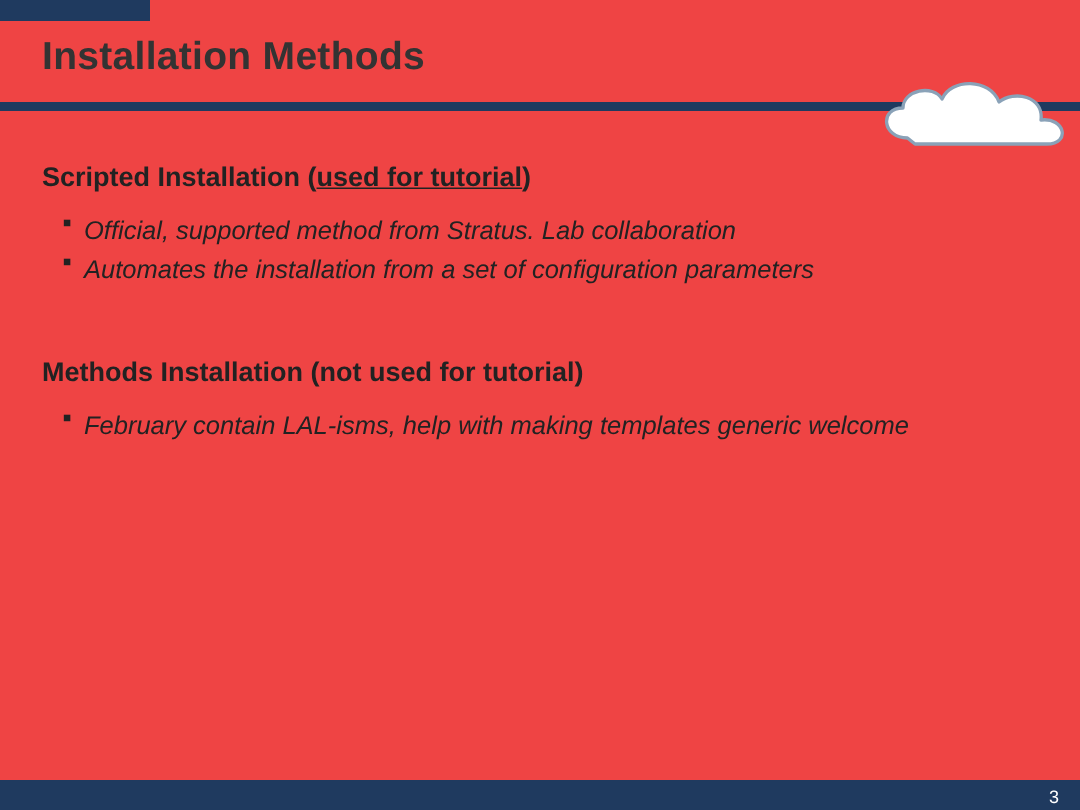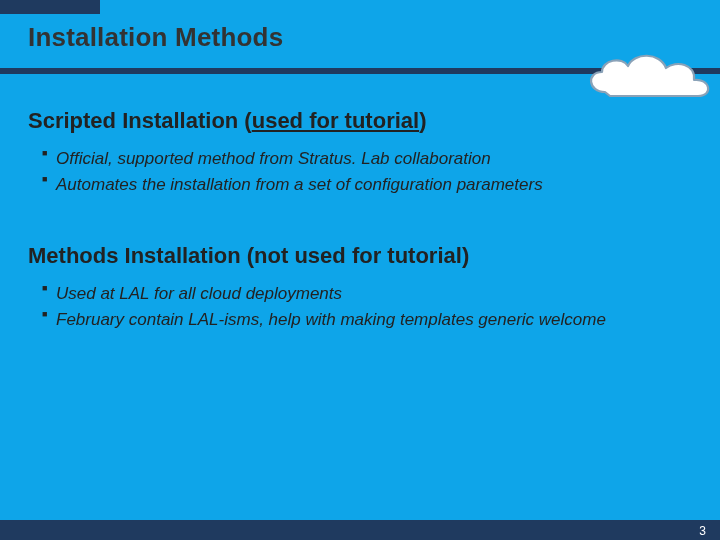--- a/index.html
+++ b/index.html
@@ -1,25 +1,25 @@
 <!DOCTYPE html>
 <html><head>
 <meta charset="utf-8">
 <style>
   * { box-sizing: border-box; margin: 0; padding: 0; }
   html, body { width: 720px; height: 540px; font-family: Arial, Helvetica, sans-serif; background: #fff; overflow: hidden; }
-  .slide { position: relative; width: 720px; height: 540px; background: #0ea5e9; }
+  .slide { position: relative; width: 720px; height: 540px; background: #ef4444; }
   .top-accent { position: absolute; top: 0; left: 0; width: 100px; height: 14px; background: #1f3a5f; }
   .title-wrap { position: absolute; top: 22px; left: 28px; right: 28px; }
   .title { font-size: 26px; font-weight: bold; color: #333; letter-spacing: 0.2px; }
   .divider { position: absolute; top: 68px; left: 0; right: 0; height: 6px; background: #1f3a5f; }
   .cloud { position: absolute; top: 46px; right: -10px; width: 150px; height: 60px; z-index: 2; }
   .content { position: absolute; top: 108px; left: 28px; right: 28px; }
   .section { margin-bottom: 46px; }
-  .section-heading { font-size: 22px; font-weight: bold; color: #222; margin-bottom: 12px; }
+  .section-heading { font-size: 18px; font-weight: bold; color: #222; margin-bottom: 12px; }
   .used { text-decoration: underline; }
   .bullets { list-style: none; padding-left: 14px; font-style: italic; }
   .bullets li { font-size: 17px; color: #222; line-height: 1.5; position: relative; padding-left: 14px; }
   .bullets li::before { content: "■"; position: absolute; left: 0; top: 1px; font-size: 9px; color: #222; }
   .footer { position: absolute; left: 0; right: 0; bottom: 0; height: 20px; background: #1f3a5f; }
   .pagenum { position: absolute; right: 14px; bottom: 2px; color: #fff; font-size: 12px; }
 </style>
 </head>
 <body>
 
@@ -48,21 +48,20 @@
         <li>Official, supported method from Stratus. Lab collaboration</li>
         <li>Automates the installation from a set of configuration parameters</li>
       </ul>
     </div>
 
     <div class="section">
       <div class="section-heading">
         <span>Methods Installation (not used for tutorial)</span><span class="used"></span><span></span>
       </div>
       <ul class="bullets">
-        <li>Used at LAL for all cloud deployments</li>
         <li>February contain LAL-isms, help with making templates generic welcome</li>
       </ul>
     </div>
 
   </div>
 
   <div class="footer">
     <div class="pagenum">3</div>
   </div>
 </div>

